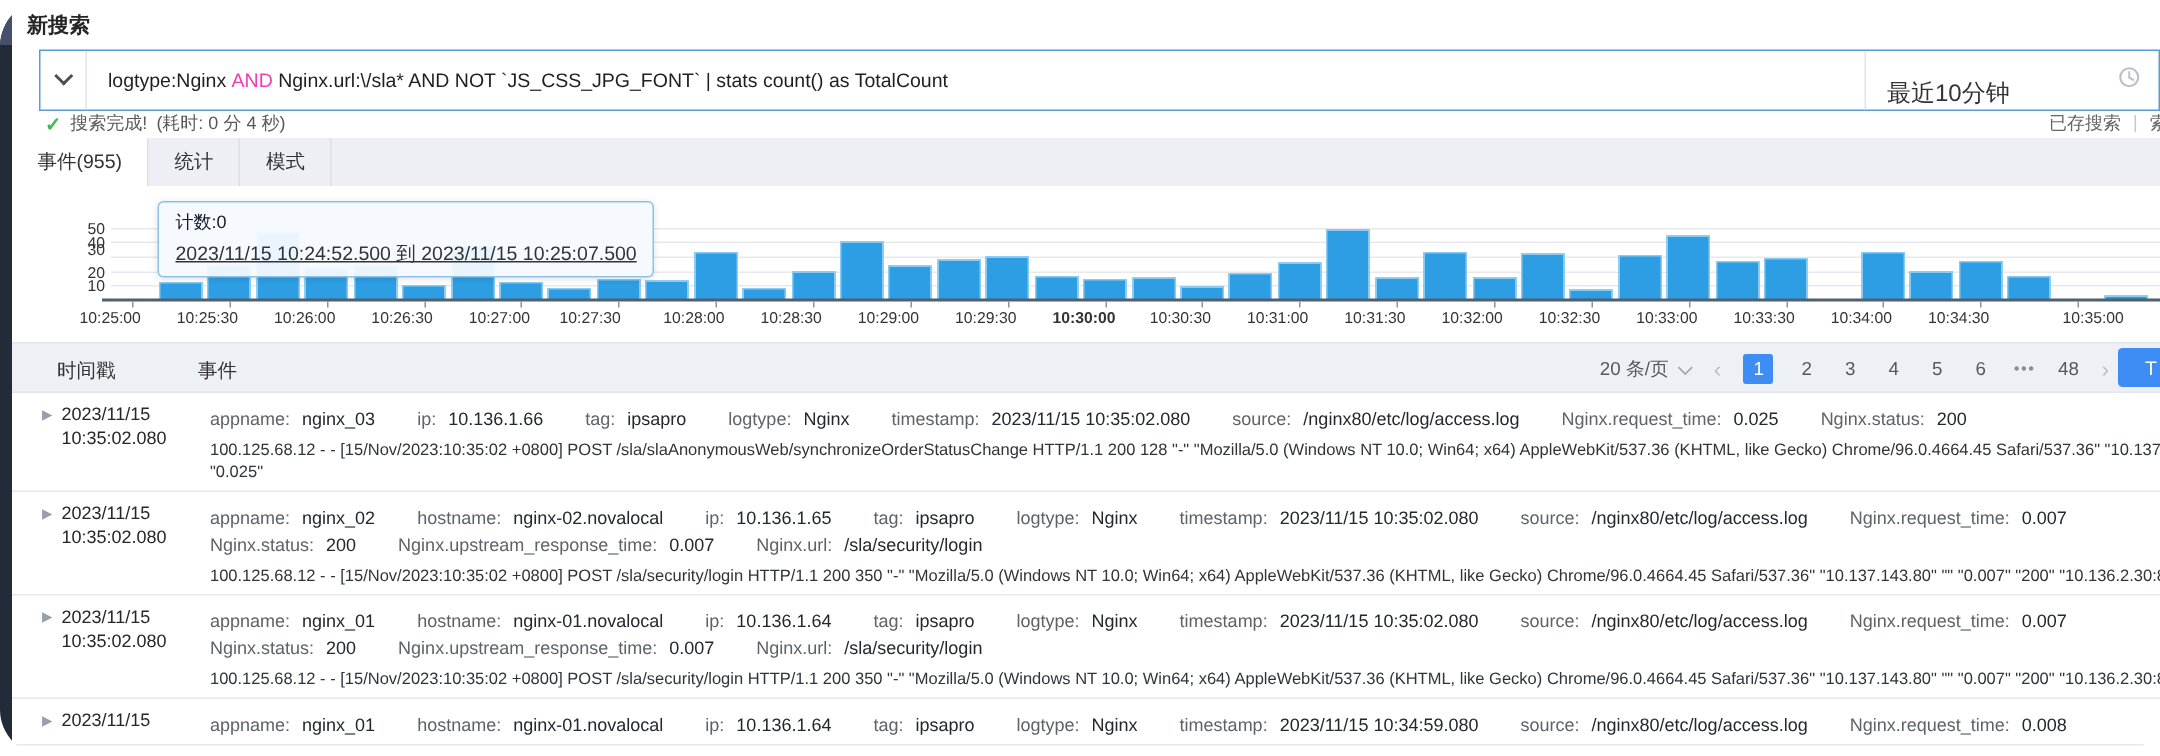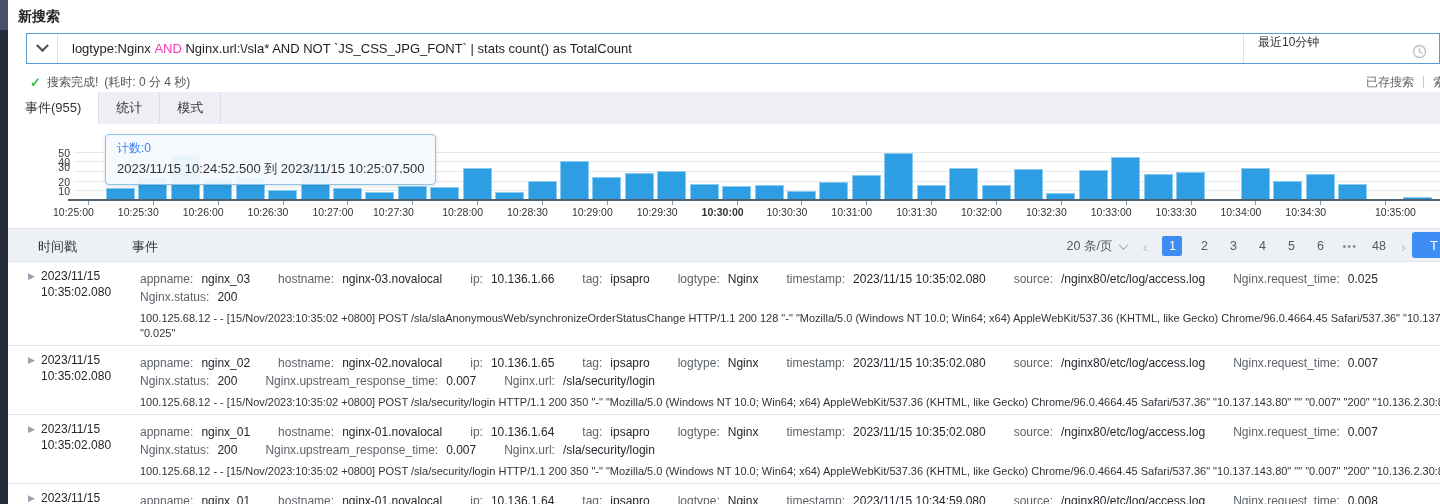--- a/index.html
+++ b/index.html
@@ -1,32 +1,32 @@
 <!DOCTYPE html>
 <html><head>
 <meta charset="utf-8">
 <style>
   * { margin:0; padding:0; box-sizing:border-box; }
   html,body { width:1440px; height:504px; overflow:hidden; background:#fff; }
   body { font-family:"Liberation Sans", sans-serif; }
-  .app { position:relative; width:1440px; height:504px; background:#fff; overflow:hidden; }
+  .app { position:relative; width:1440px; height:504px; background:#fff; overflow:hidden;border-radius:31px; }
 
   
   .side-strip { position:absolute; left:0; top:0; width:8px; height:504px; background:#232a38; z-index:5; }
   .side-strip-top { position:absolute; left:0; top:0; width:8px; height:30px; background:#47506a; }
 
   .page-title { position:absolute; left:18px; top:8px; font-size:14px; font-weight:700; color:#262626; }
 
   
-  .search-box { position:absolute; left:26px; top:33px; width:1414px; height:31px; border:1px solid #5b9bd5; display:flex; background:#fff; z-index:2; }
+  .search-box { position:absolute; left:26px; top:33px; width:1414px; height:41px; border:1px solid #5b9bd5; display:flex; background:#fff; z-index:2; }
   .search-caret-seg { width:31px; border-right:1px solid #e0e4e9; display:flex; align-items:center; justify-content:center; cursor:pointer; }
   .chev { width:9px; height:9px; border-left:2px solid #4a4f57; border-bottom:2px solid #4a4f57; transform:rotate(-45deg) translate(2px,-2px); }
   .query { flex:1; display:flex; align-items:center; padding:0 14px; font-size:13px; color:#1f1f1f; white-space:pre; overflow:hidden; }
   .q-accent { color:#ee3cb6; }
-  .time-seg { width:196px; border-left:1px solid #e0e4e9; display:flex; align-items:flex-start; padding:0 14px; font-size:12px; color:#333; position:relative; cursor:pointer; }
+  .time-seg { width:196px; border-left:1px solid #e0e4e9; display:flex; align-items:flex-end; padding:0 14px; font-size:16px; color:#333; position:relative; cursor:pointer; }
   .clock { position:absolute; right:12px; top:10px; }
 
   
   .status-row { position:absolute; left:30px; top:74px; font-size:12px; color:#595959; display:flex; align-items:center; gap:6px; }
   .check { color:#3bbd4e; font-weight:700; font-size:13px; }
   .status-links { position:absolute; left:1366px; top:74px; font-size:12px; color:#666; white-space:nowrap; display:flex; gap:8px; }
 
   
   .tabs-bar { position:absolute; left:8px; top:92px; width:1432px; height:32px; background:#edeff4; display:flex; }
   .tab { height:32px; line-height:31px; padding:0 17px; font-size:13px; color:#333; border-right:1px solid #dcdfe6; cursor:pointer; }
@@ -35,22 +35,22 @@
 
   
   .chart { position:absolute; left:8px; top:124px; width:1432px; height:102px; background:#fff; }
   .grid-line { position:absolute; left:66px; right:0; height:1px; background:#e7e9ec; }
   .y-label { position:absolute; width:34px; text-align:right; font-size:10.5px; color:#333; left:28px; line-height:10px; }
   .baseline { position:absolute; left:60px; right:0; top:75px; height:2px; background:#525f6d; }
   .bar { position:absolute; background:#2d9ee3; border:1px solid #8accf1; border-bottom:none; }
   .x-tick { position:absolute; width:1px; height:4px; background:#8a939e; top:77px; }
   .x-label { position:absolute; top:82px; width:70px; text-align:left; font-size:10.5px; color:#333; }
   .tooltip { position:absolute; left:97px; top:10px; background:rgba(245,250,254,0.94); border:1px solid #8cc0e5; border-radius:4px; padding:5px 11px 6px; box-shadow:0 1px 5px rgba(0,0,0,0.12); z-index:4; white-space:nowrap; }
-  .tooltip-line1 { font-size:12px; color:#3b82f6; margin-bottom:3px; }
-  .tooltip-line2 { font-size:13px; color:#333; }
+  .tooltip-line1 { font-size:12px; color:#0f172a; margin-bottom:3px; }
+  .tooltip-line2 { font-size:13px; color:#333;text-decoration:underline; }
 
   
   .table-header { position:absolute; left:8px; top:228px; width:1432px; height:34px; background:#edf0f5; border-top:1px solid #e2e5ea; border-bottom:1px solid #e2e5ea; font-size:13px; color:#333; }
   .col-time { position:absolute; left:30px; top:9px; }
   .col-event { position:absolute; left:124px; top:9px; }
   .pagination { position:absolute; right:34px; top:0; height:34px; display:flex; align-items:center; gap:15px; }
   .page-size { display:flex; align-items:center; gap:8px; font-size:12.5px; color:#595959; cursor:pointer; }
   .chev-sm { width:7px; height:7px; border-left:1.5px solid #9aa1ab; border-bottom:1.5px solid #9aa1ab; transform:rotate(-45deg) translate(1px,-1px); }
   .pg-arrow { color:#b9bfc9; font-size:15px; cursor:pointer; line-height:1; }
   .pg-num { font-size:12.5px; color:#595959; cursor:pointer; min-width:14px; text-align:center; }
@@ -239,21 +239,20 @@
 
   <div class="rows" id="rows">
       <div class="row">
         <span class="row-caret">▶</span>
         <div class="row-ts">
           <div>2023/11/15</div>
           <div>10:35:02.080</div>
         </div>
         <div class="kv-wrap">
           <span class="kv"><span class="k">appname:</span><span class="v">nginx_03</span></span>
-          <span class="kv"><span class="k">hostname:</span><span class="v">nginx-03.novalocal</span></span>
           <span class="kv"><span class="k">ip:</span><span class="v">10.136.1.66</span></span>
           <span class="kv"><span class="k">tag:</span><span class="v">ipsapro</span></span>
           <span class="kv"><span class="k">logtype:</span><span class="v">Nginx</span></span>
           <span class="kv"><span class="k">timestamp:</span><span class="v">2023/11/15 10:35:02.080</span></span>
           <span class="kv"><span class="k">source:</span><span class="v">/nginx80/etc/log/access.log</span></span>
           <span class="kv"><span class="k">Nginx.request_time:</span><span class="v">0.025</span></span>
           <span class="kv"><span class="k">Nginx.status:</span><span class="v">200</span></span>
         </div>
         <div class="raw">
           <div class="clip">100.125.68.12 - - [15/Nov/2023:10:35:02 +0800] POST /sla/slaAnonymousWeb/synchronizeOrderStatusChange HTTP/1.1 200 128 "-" "Mozilla/5.0 (Windows NT 10.0; Win64; x64) AppleWebKit/537.36 (KHTML, like Gecko) Chrome/96.0.4664.45 Safari/537.36" "10.137.143.80" "" "0.025" "200" "10.136.2.30:8080"</div>

